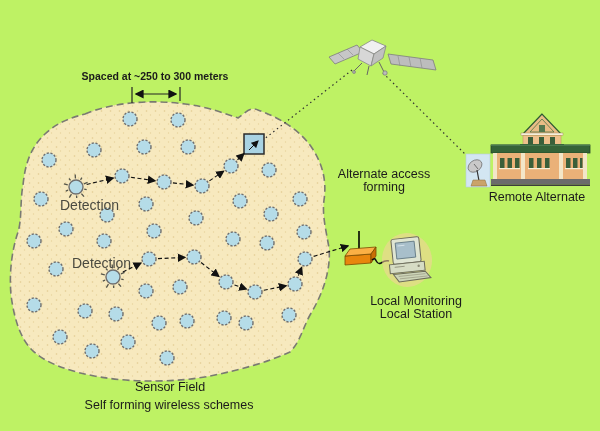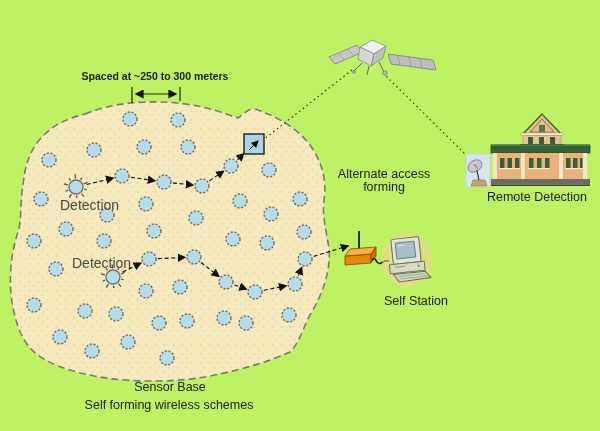--- a/index.html
+++ b/index.html
@@ -224,27 +224,28 @@
   </svg>
 
   <div class="lbl lbl-bold" style="left:155px;top:70px;">Spaced at  ~250 to 300 meters</div>
 
   <div class="lbl lbl-main" style="left:384px;top:160px;margin-top:8px;">
     <div>Alternate access</div>
     <div>forming</div>
   </div>
 
   <div class="lbl lbl-main" style="left:537px;top:191px;">
-    <div>Remote Detection</div>
+    <div>Remote Alternate</div>
   </div>
 
   <div class="lbl lbl-main" style="left:416px;top:295px;">
-    <div>Self Station</div>
+    <div>Local Monitoring</div>
+    <div>Local Station</div>
   </div>
 
-  <div class="lbl lbl-main" style="left:170px;top:381px;">Sensor Base</div>
+  <div class="lbl lbl-main" style="left:170px;top:381px;">Sensor Field</div>
 
   <div class="lbl lbl-main" style="left:169px;top:399px;">Self forming wireless schemes</div>
 
   <div class="lbl lbl-small" style="left:60px;top:199px;">Detection</div>
 
   <div class="lbl lbl-small" style="left:72px;top:257px;">Detection</div>
 </div>
 
 </body></html>

